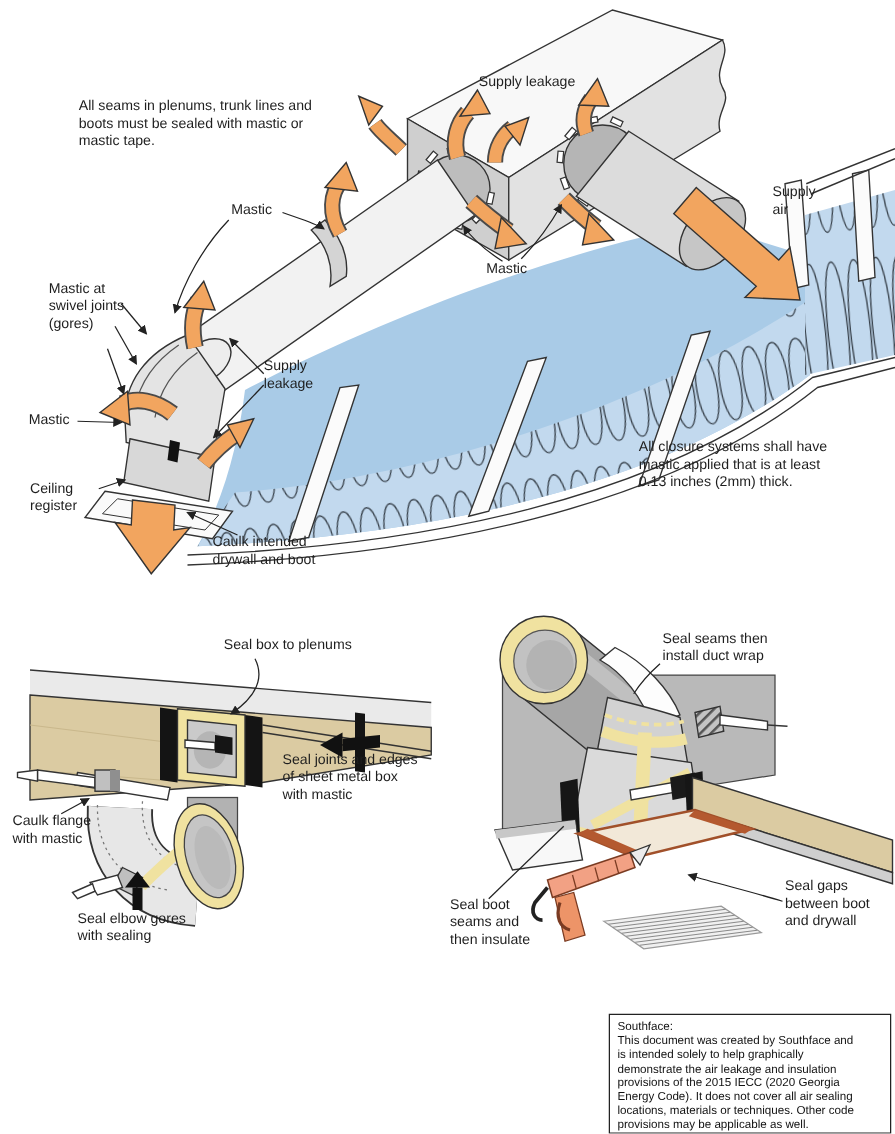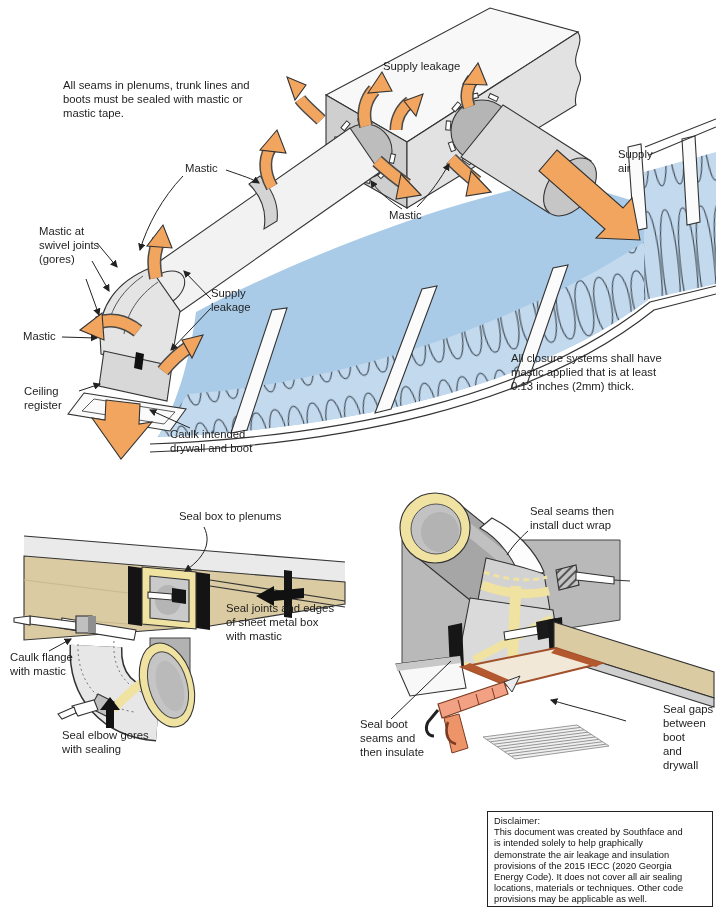--- a/index.html
+++ b/index.html
@@ -308,25 +308,25 @@
 <div class="lbl" style="left:10px;top:650px;">Caulk flange
 with mastic</div>
 <div class="lbl" style="left:62px;top:728px;">Seal elbow gores
 with sealing</div>
 
 <div class="lbl" style="left:530px;top:504px;">Seal seams then
 install duct wrap</div>
 <div class="lbl" style="left:360px;top:717px;">Seal boot
 seams and
 then insulate</div>
-<div class="lbl" style="left:628px;top:702px;margin-left:35px;">Seal gaps
+<div class="lbl" style="left:628px;top:702px;">Seal gaps
 between boot
 and drywall</div>
 
-<div id="disclaimer-box"><span>Disclaimer:</span>
+<div id="disclaimer-box"><span>Southface:</span>
 <span>This document was created by Southface and
 is intended solely to help graphically
 demonstrate the air leakage and insulation
 provisions of the 2015 IECC (2020 Georgia
 Energy Code).  It does not cover all air sealing
 locations, materials or techniques. Other code
 provisions may be applicable as well.</span></div>
 
 </div>
 

